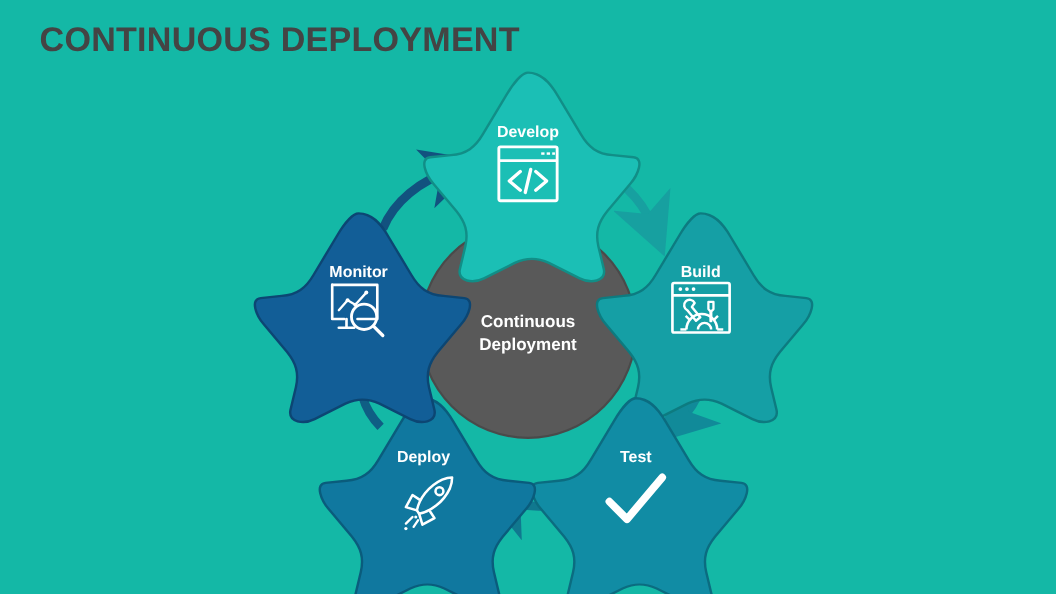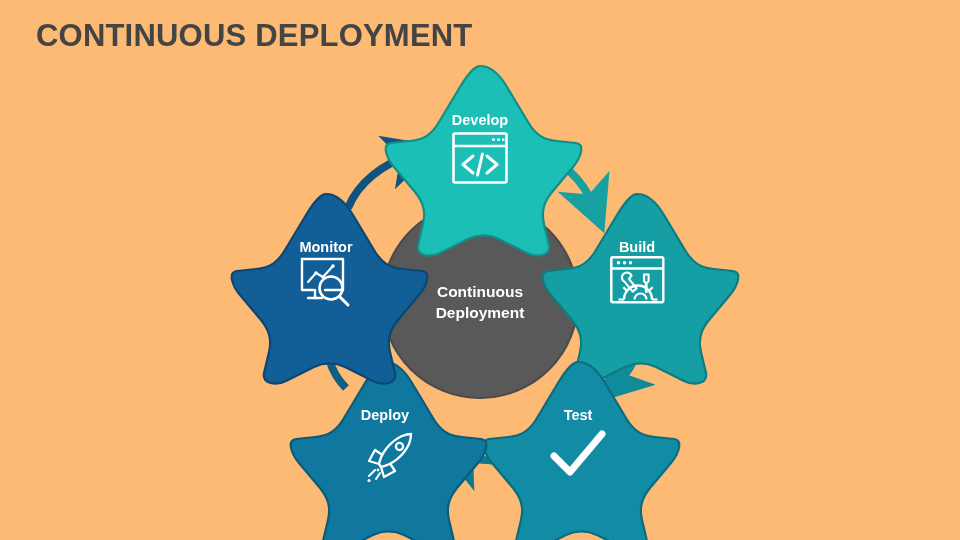--- a/index.html
+++ b/index.html
@@ -10,21 +10,21 @@
   body {
     width: 960px;
     height: 540px;
     overflow: hidden;
     font-family: "Liberation Sans", sans-serif;
     position: relative;
   }
   #slide {
     position: absolute;
     inset: 0;
-    background: #fdba74;
+    background: #14b8a6;
     padding-left: 40px;
   }
   #page-title {
     position: absolute;
     left: 36px;
     top: 18px;
     font-size: 31px;
     font-weight: bold;
     letter-spacing: 0.2px;
     color: #444444;

